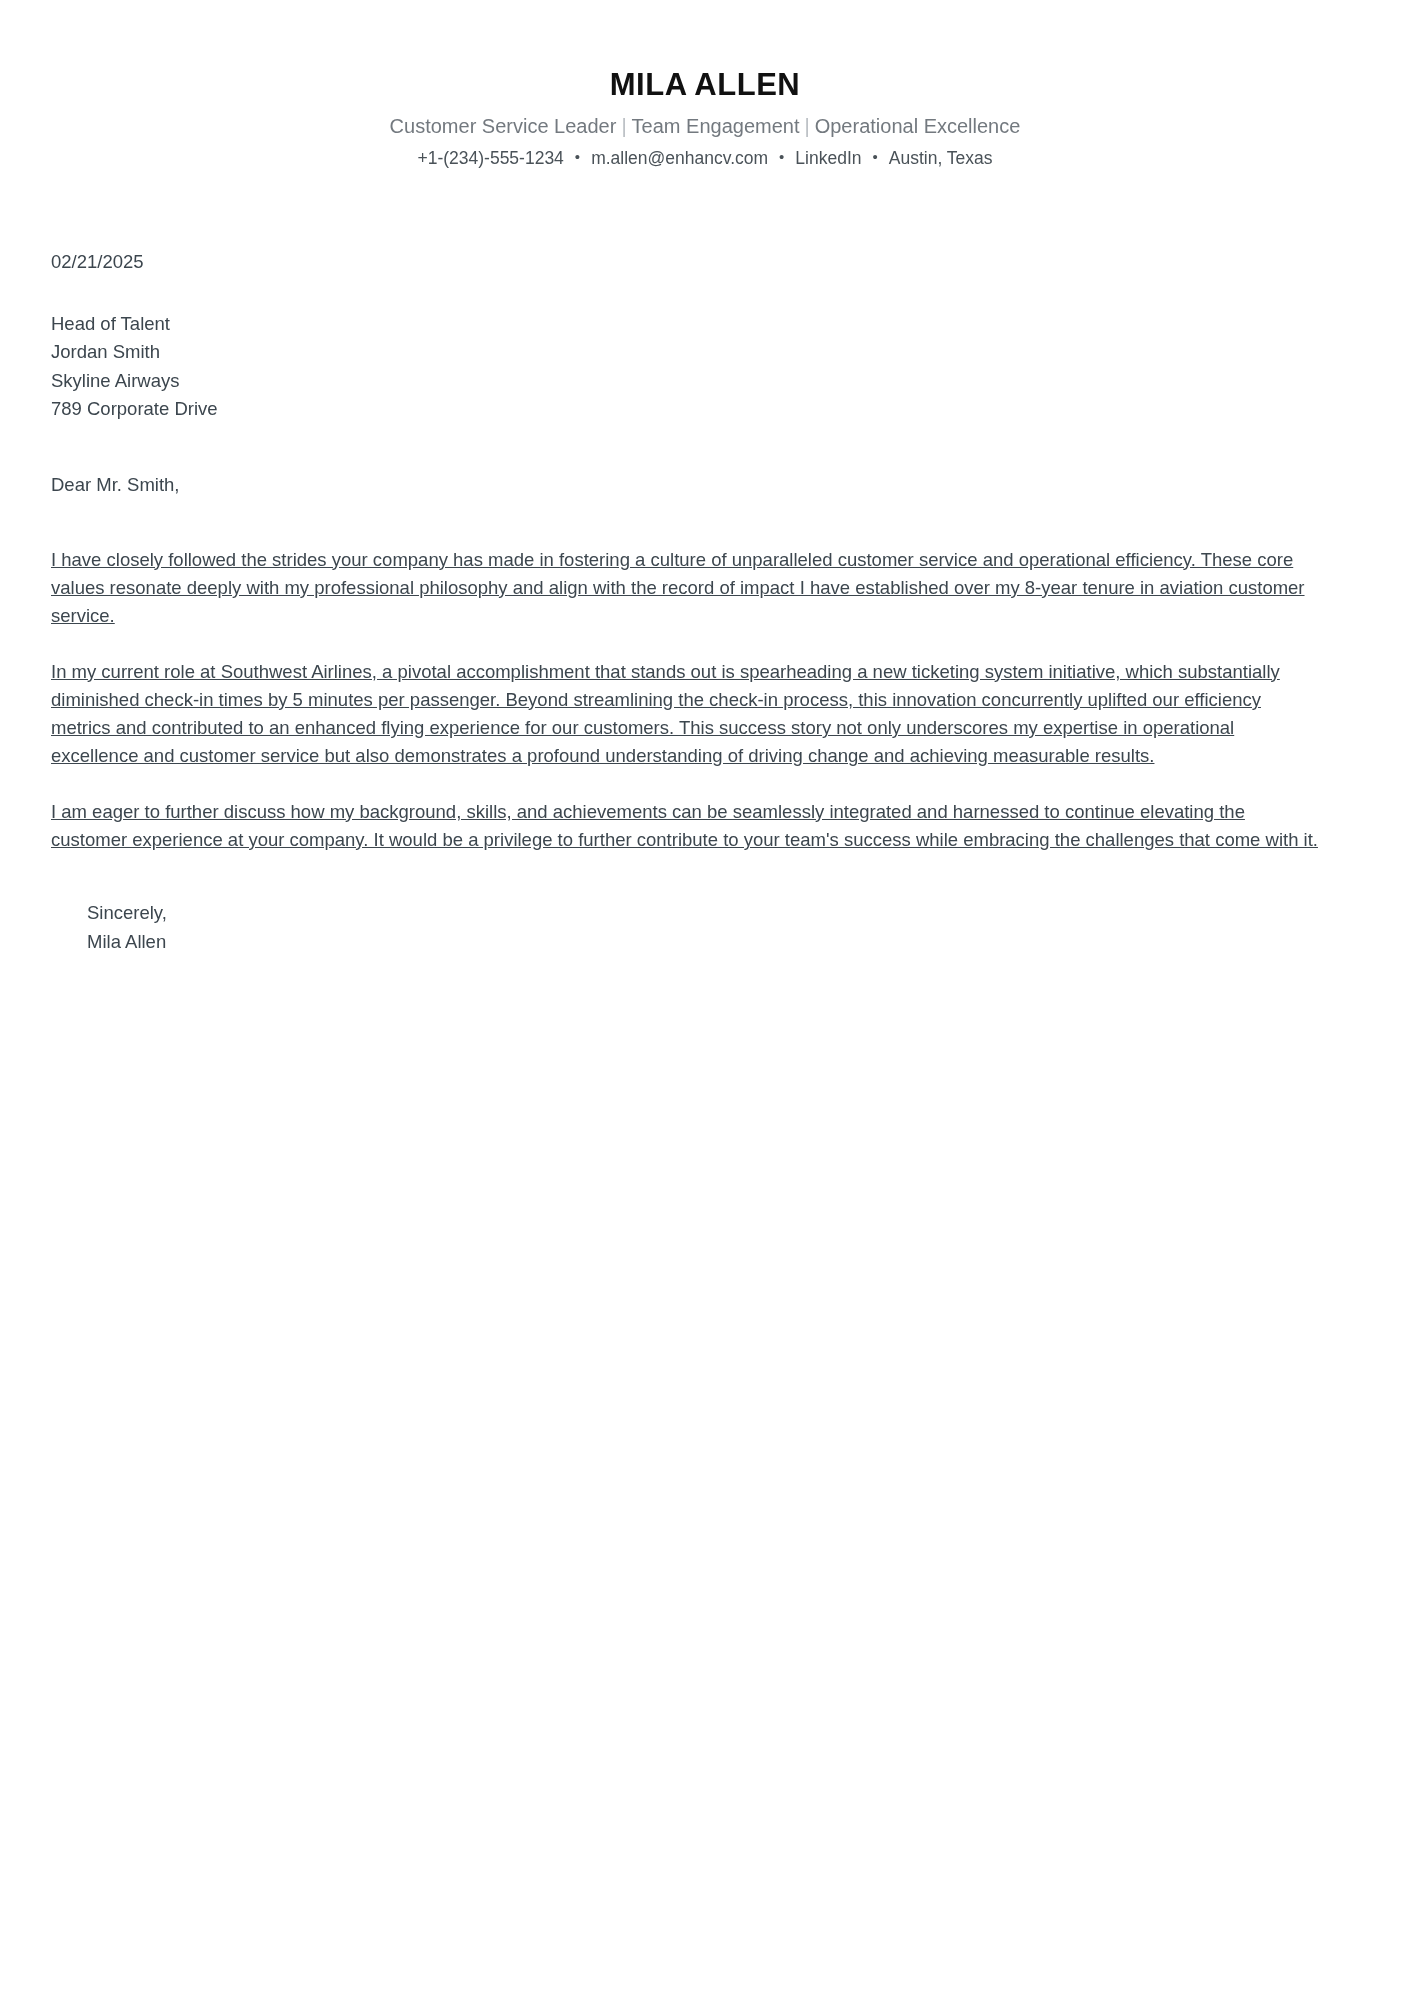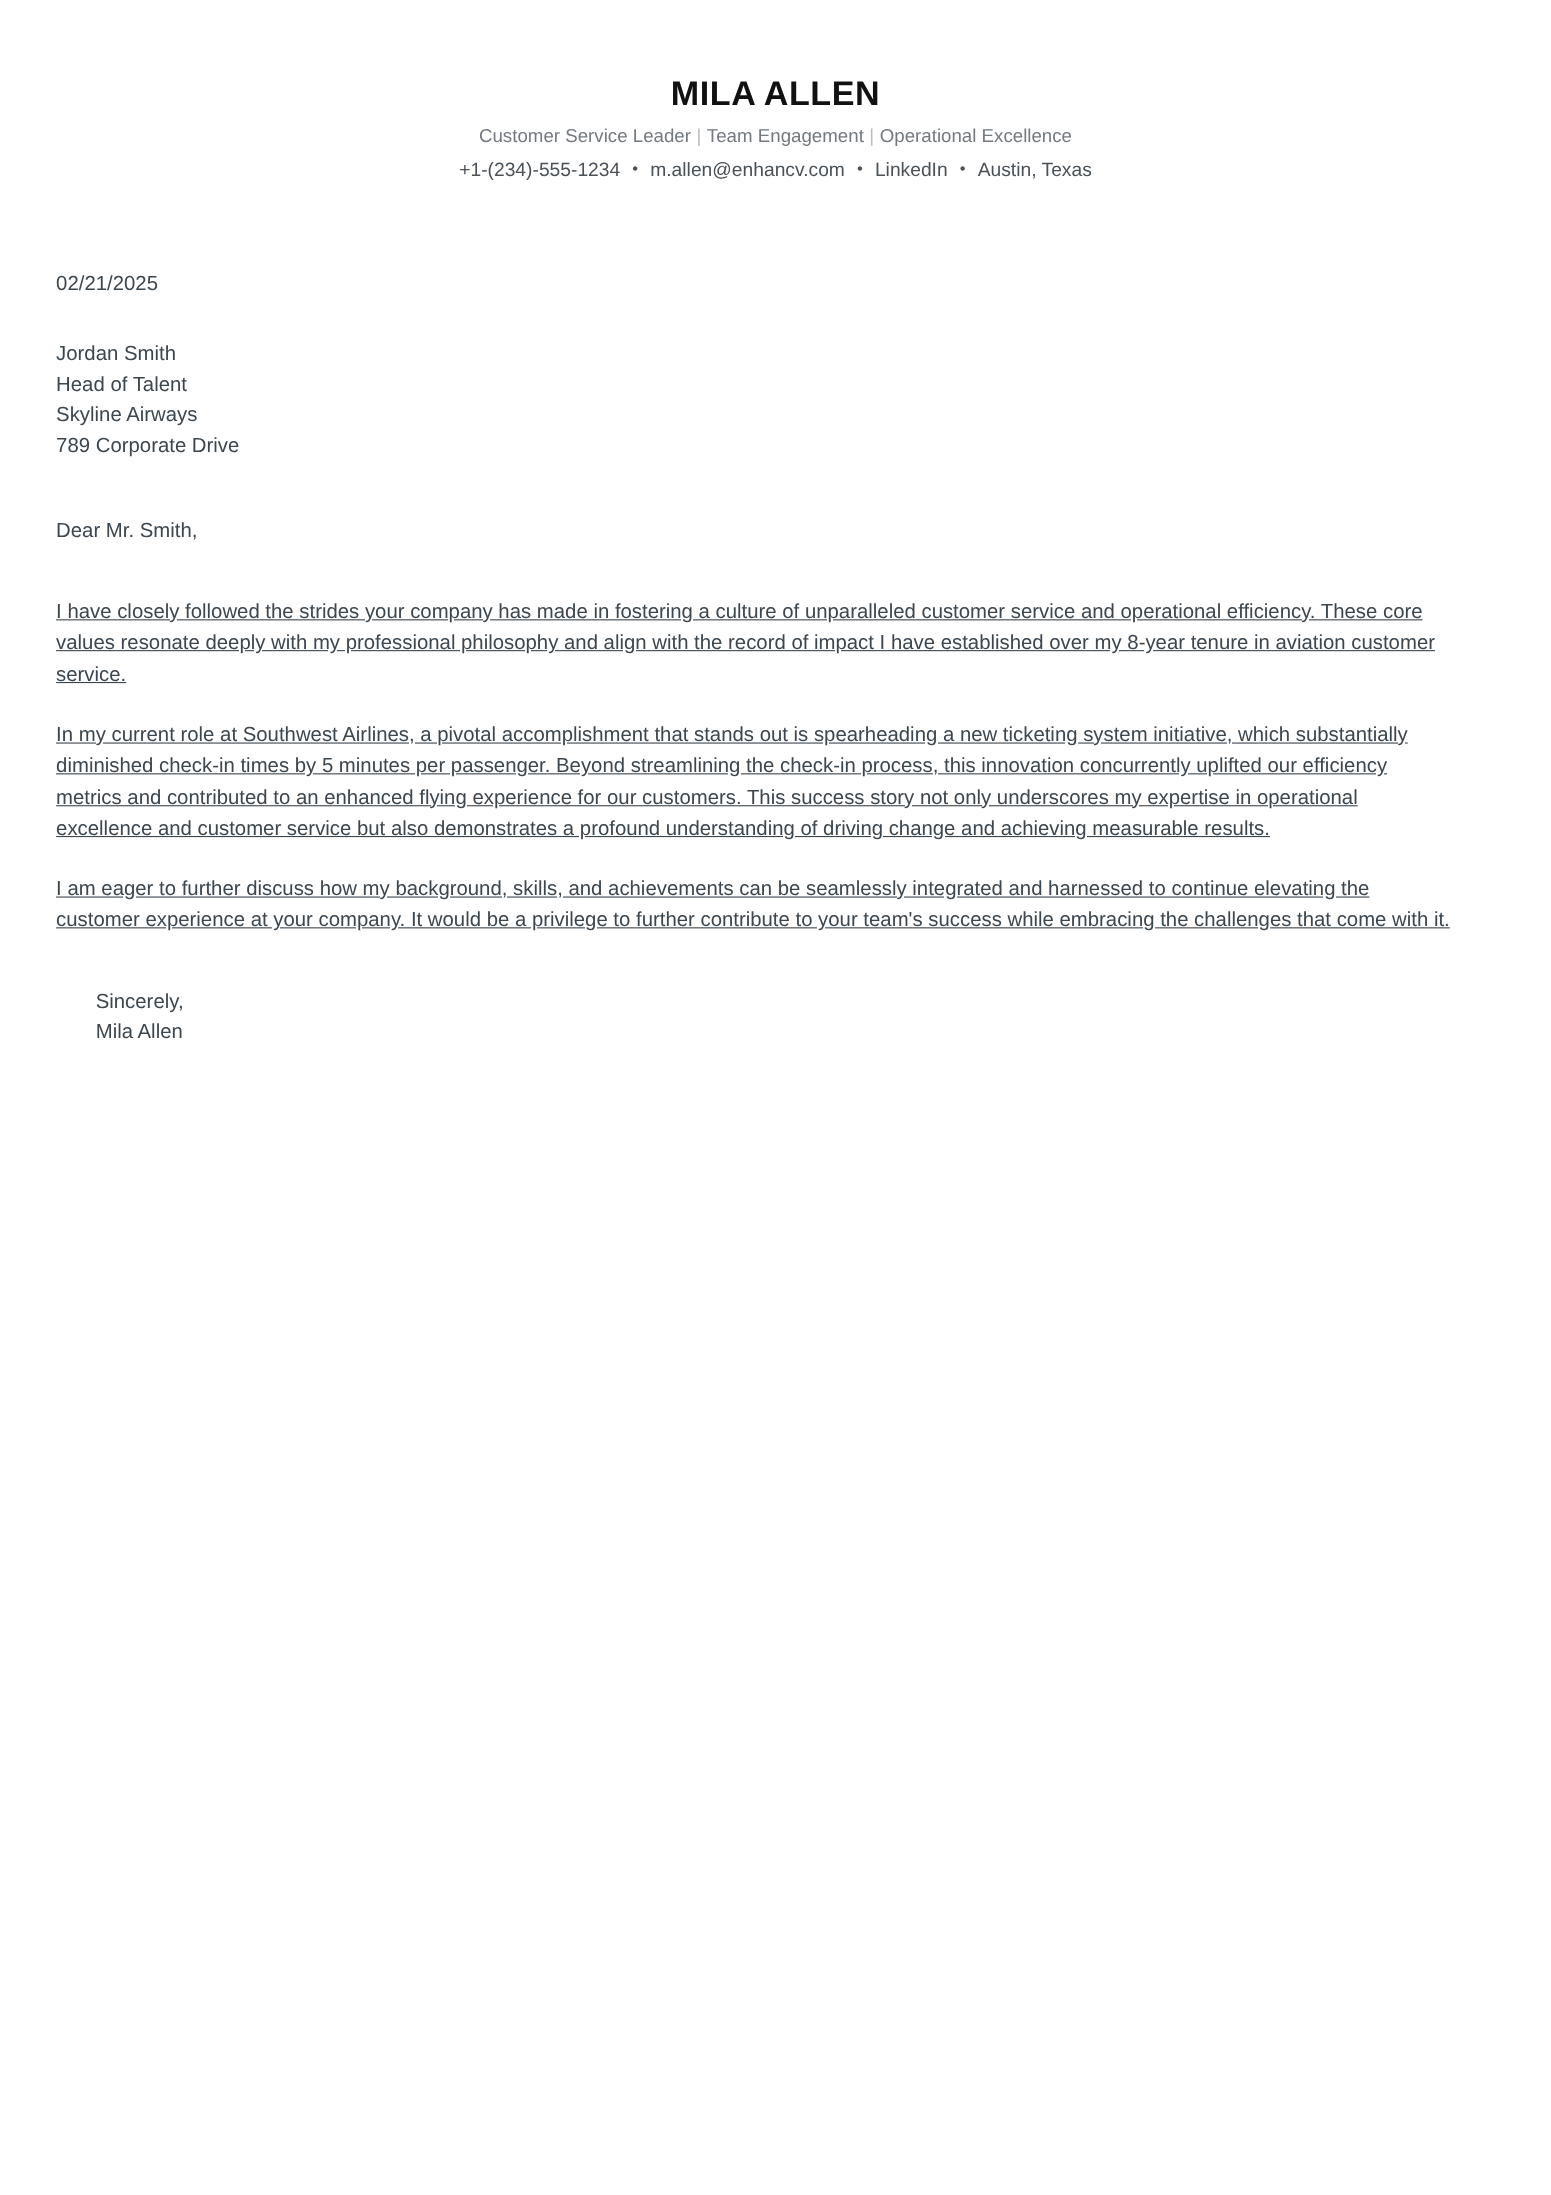--- a/index.html
+++ b/index.html
@@ -31,21 +31,21 @@
     font-size: 31px;
     font-weight: 700;
     letter-spacing: 0.5px;
     color: #111111;
     line-height: 1.25;
     margin: 0;
     text-transform: uppercase;
   }
   .headline {
     margin: 9px 0 0 0;
-    font-size: 17px;
+    font-size: 20px;
     font-weight: 400;
     color: #73797f;
     line-height: 1.22;
     white-space: nowrap;
   }
   .headline .sep {
     color: #b8bdc2;
     padding: 0 5px;
     font-weight: 300;
   }
@@ -119,22 +119,22 @@
       <span>+1-(234)-555-1234</span><span class="dot">•</span><span>m.allen@enhancv.com</span><span class="dot">•</span><span>LinkedIn</span><span class="dot">•</span><span>Austin, Texas</span>
     </div>
 
   </header>
 
   <main class="letter-body">
 
     <div class="date-line">02/21/2025</div>
 
     <div class="recipient-block">
+      <span class="rline">Head of Talent</span>
       <span class="rline">Jordan Smith</span>
-      <span class="rline">Head of Talent</span>
       <span class="rline">Skyline Airways</span>
       <span class="rline">789 Corporate Drive</span>
     </div>
 
     <div class="salutation">Dear Mr. Smith,</div>
 
     <div class="paragraphs">
       <p>I have closely followed the strides your company has made in fostering a culture of unparalleled customer service and operational efficiency. These core values resonate deeply with my professional philosophy and align with the record of impact I have established over my 8-year tenure in aviation customer service.</p>
       <p>In my current role at Southwest Airlines, a pivotal accomplishment that stands out is spearheading a new ticketing system initiative, which substantially diminished check-in times by 5 minutes per passenger. Beyond streamlining the check-in process, this innovation concurrently uplifted our efficiency metrics and contributed to an enhanced flying experience for our customers. This success story not only underscores my expertise in operational excellence and customer service but also demonstrates a profound understanding of driving change and achieving measurable results.</p>
       <p>I am eager to further discuss how my background, skills, and achievements can be seamlessly integrated and harnessed to continue elevating the customer experience at your company. It would be a privilege to further contribute to your team's success while embracing the challenges that come with it.</p>

